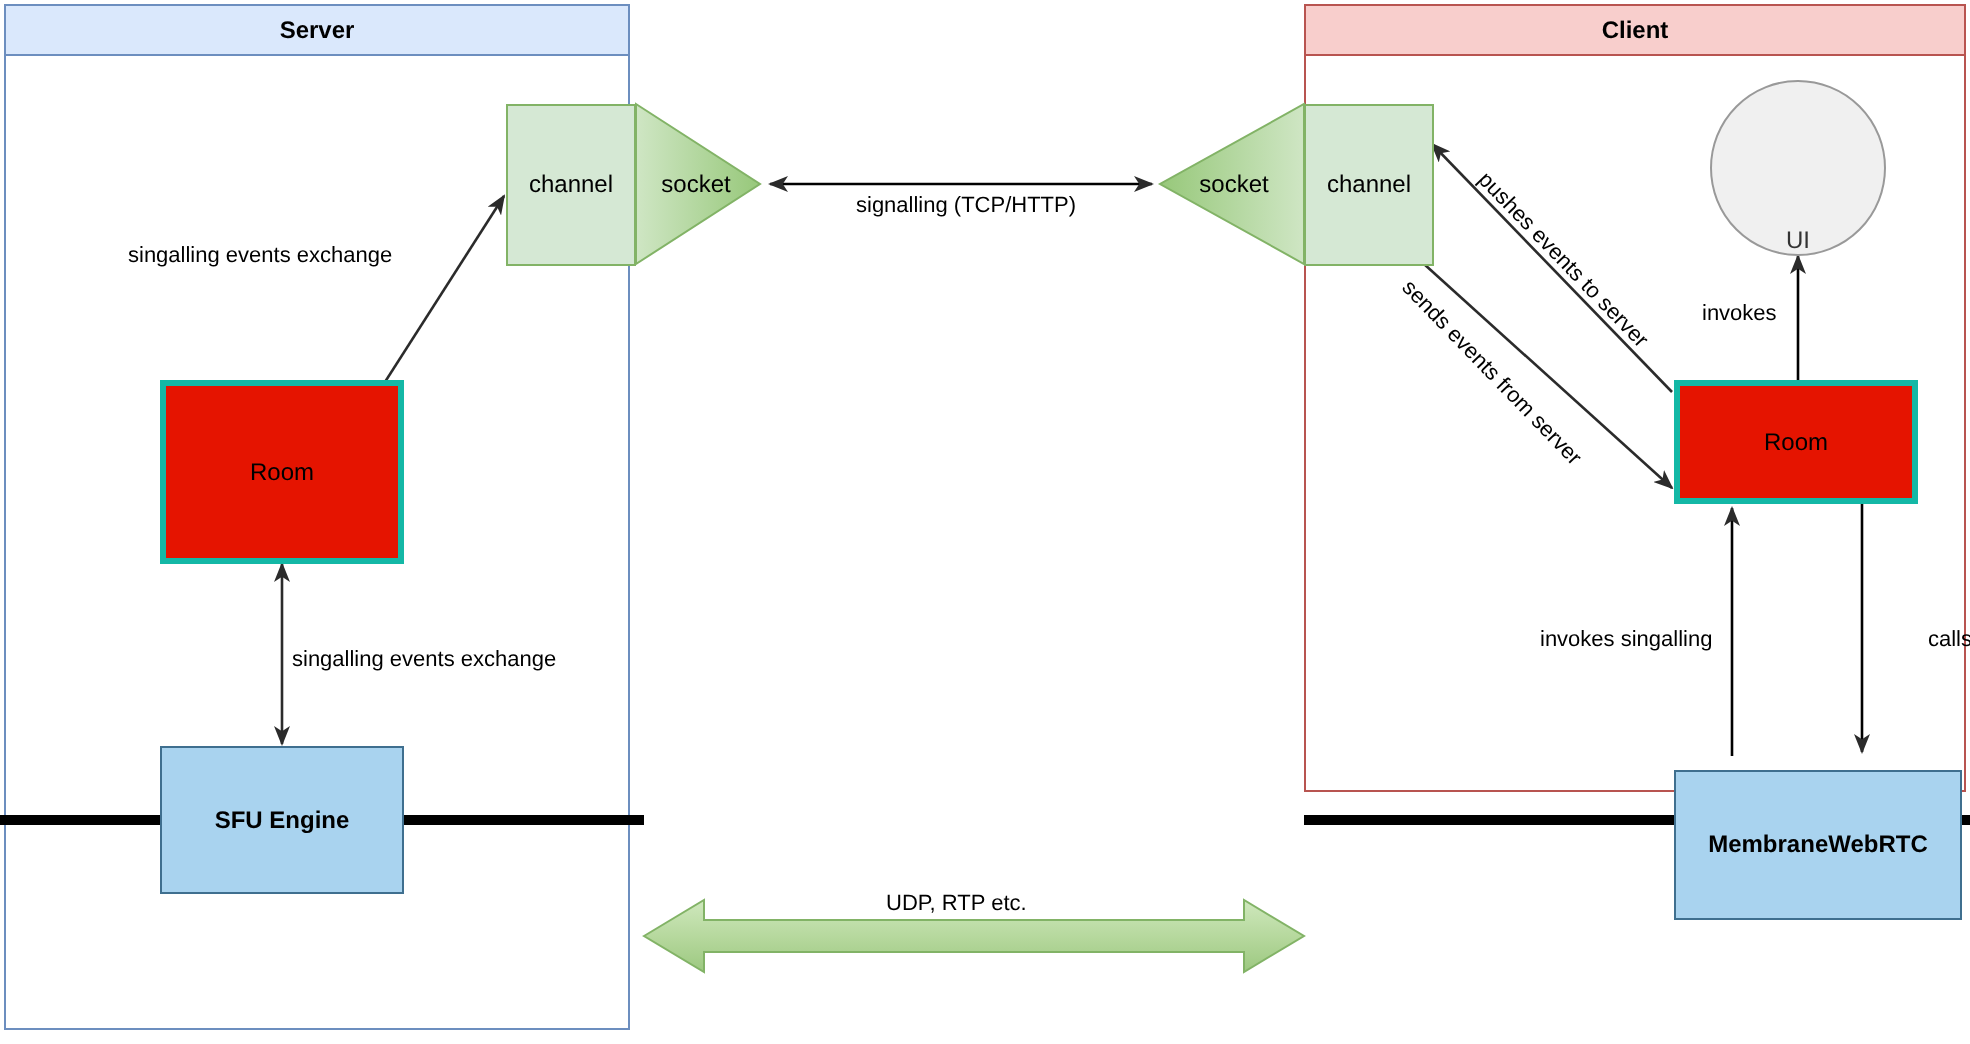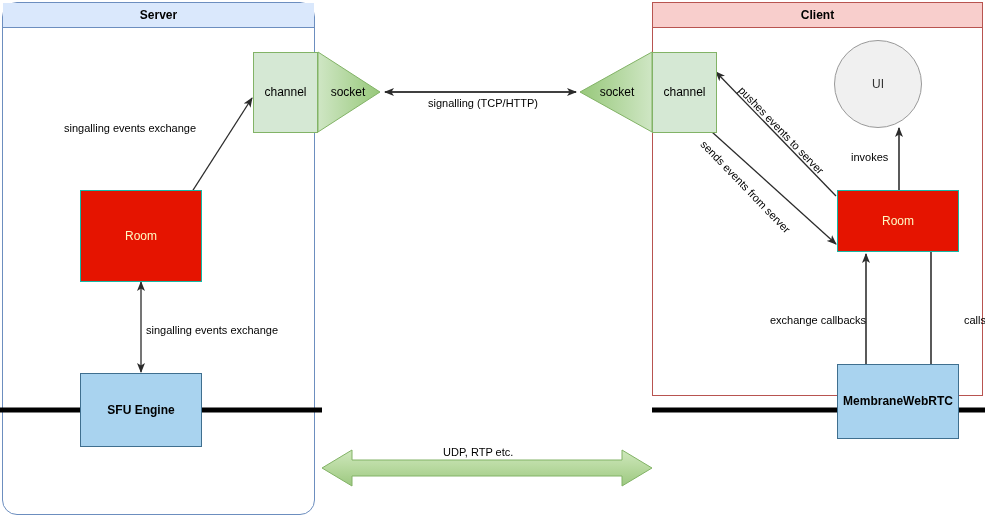--- a/index.html
+++ b/index.html
@@ -20,21 +20,21 @@
     display:flex;align-items:center;justify-content:center;
     font-size:12px;font-weight:bold;color:#000000;
   }
   .container.client .container-header{background:#f8cecc;border-bottom-color:#b85450;}
 
   
   .node{
     display:flex;align-items:center;justify-content:center;
     font-size:12px;color:#000000;text-align:center;line-height:1.2;
   }
-  .node.room{background:#e51400;border:1px solid #14b8a6;color:#fef9c3;}
+  .node.room{background:#e51400;border:3px solid #14b8a6;color:#000000;}
   .node.blue{background:#a9d3ef;border:1px solid #3f6f8f;color:#000000;font-weight:bold;}
   .node.channel{background:#d5e8d4;border:1px solid #82b366;color:#000000;}
   .node.ui{
     background:#f0f0f0;border:1px solid #999999;border-radius:50%;
     color:#333333;
   }
 
   
   .lbl{
     position:absolute;font-size:11px;color:#000000;white-space:nowrap;
@@ -43,21 +43,21 @@
   .lbl.rot{transform-origin:left top;}
 
   
   svg.overlay{position:absolute;left:0;top:0;width:985px;height:522px;overflow:visible;}
 </style>
 </head>
 <body>
 
 <div id="stage">
 
-  <div class="abs container server" style="left:2px;top:2px;width:313px;height:513px;border-radius:15px;">
+  <div class="abs container server" style="left:2px;top:2px;width:313px;height:513px;">
     <div class="container-header">Server</div>
   </div>
 
   <div class="abs container client" style="left:652px;top:2px;width:331px;height:394px;">
     <div class="container-header">Client</div>
   </div>
 
   <svg class="overlay" viewBox="0 0 985 522" xmlns="http://www.w3.org/2000/svg">
     <defs>
       <marker id="ah" markerWidth="10" markerHeight="8" refX="9" refY="4" orient="auto" markerUnits="userSpaceOnUse">
@@ -125,43 +125,43 @@
   </div>
 
   <div class="abs" style="left:588px;top:82px;width:58px;height:20px;display:flex;align-items:center;justify-content:center;">
     <span style="font-size:12px;color:#000;">socket</span>
   </div>
 
   <div class="abs node channel" style="left:652px;top:52px;width:65px;height:81px;">
     <span>channel</span>
   </div>
 
-  <div class="abs node ui" style="left:834px;top:40px;width:88px;height:88px;">
+  <div class="abs node ui" style="left:855px;top:40px;width:88px;height:88px;align-items:flex-end;">
     <span>UI</span>
   </div>
 
   <div class="abs node room" style="left:837px;top:190px;width:122px;height:62px;">
     <span>Room</span>
   </div>
 
-  <div class="abs node blue" style="left:837px;top:364px;width:122px;height:75px;">
+  <div class="abs node blue" style="left:837px;top:385px;width:144px;height:75px;">
     <span>MembraneWebRTC</span>
   </div>
 
   <div class="lbl" style="left:64px;top:122px;">singalling events exchange</div>
 
   <div class="lbl" style="left:146px;top:324px;">singalling events exchange</div>
 
   <div class="lbl" style="left:428px;top:76px;margin-top:21px;">signalling (TCP/HTTP)</div>
 
   <div class="lbl rot" style="left:745px;top:84px;transform:rotate(46deg);">pushes events to server</div>
 
   <div class="lbl rot" style="left:707px;top:138px;transform:rotate(46deg);">sends events from server</div>
 
   <div class="lbl" style="left:851px;top:151px;">invokes</div>
 
-  <div class="lbl" style="left:770px;top:314px;">exchange callbacks</div>
+  <div class="lbl" style="left:770px;top:314px;">invokes singalling</div>
 
   <div class="lbl" style="left:964px;top:314px;">calls</div>
 
   <div class="lbl" style="left:443px;top:446px;text-align:center;">UDP, RTP etc.</div>
 
 </div>
 
 </body></html>

